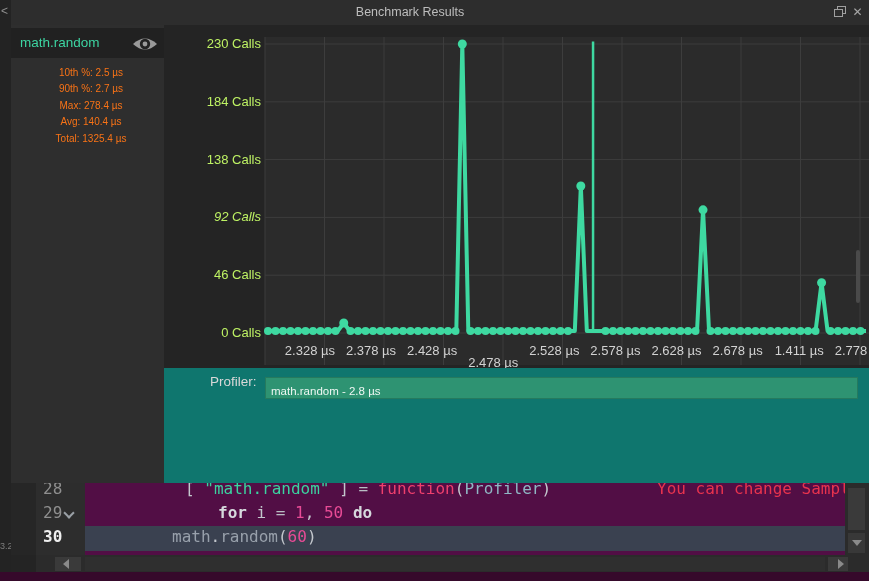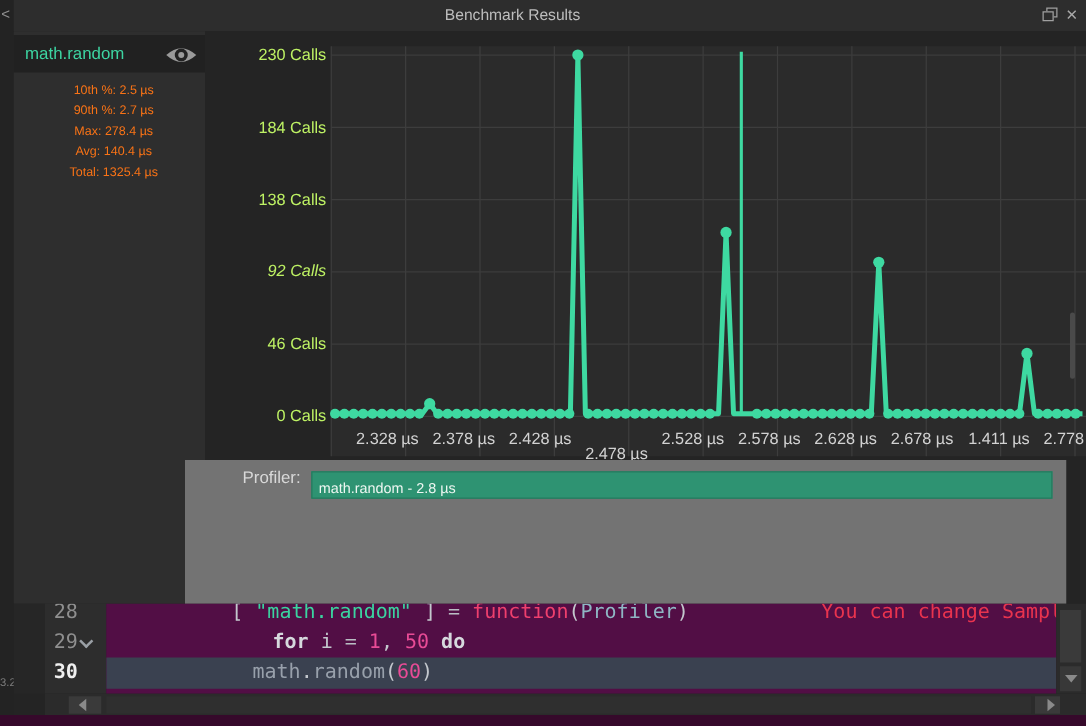--- a/index.html
+++ b/index.html
@@ -25,40 +25,40 @@
   .eye{position:absolute;right:6px;top:8px;width:26px;height:16px;cursor:pointer;}
   .stats{position:absolute;left:9px;top:40px;right:2px;}
   .stat-line{color:#f97316;font-size:10px;line-height:16.4px;white-space:nowrap;text-align:center;}
   
   .chart-region{position:absolute;left:164px;top:25px;width:705px;height:343px;background:#242424;}
   .chart-svg{position:absolute;left:0;top:0;}
   .ylab{position:absolute;left:0;width:97px;text-align:right;color:#bef264;font-size:13px;}
   .xlab{position:absolute;top:318px;width:90px;margin-left:-45px;text-align:right;color:#d2d2d2;font-size:13px;}
   .chart-thumb{position:absolute;left:692px;top:225px;width:4px;height:53px;background:#4a4a4a;border-radius:2px;cursor:pointer;}
   
-  .profiler{position:absolute;left:148px;top:368px;width:705px;height:115px;background:#737373;}
+  .profiler{position:absolute;left:164px;top:368px;width:705px;height:115px;background:#0f766e;}
   .prof-label{position:absolute;left:46px;top:6px;color:#d8d8d8;font-size:13.5px;}
   .prof-bar{position:absolute;left:101px;top:9px;width:591px;height:20px;background:#2e9372;
        border:1px solid #257a5e;cursor:pointer;}
   .prof-bar span{position:absolute;left:5px;bottom:1px;color:#eef7f2;font-size:11.5px;white-space:nowrap;}
   
   .ed-margin{position:absolute;left:11px;top:483px;width:25px;height:72px;background:#262626;}
   .gutter{position:absolute;left:36px;top:483px;width:49px;height:72px;background:#2d2d2d;overflow:hidden;}
   .grow{position:absolute;left:0;width:42px;height:22px;padding-left:7px;
         font-family:"DejaVu Sans Mono",monospace;font-size:16px;line-height:22px;color:#8f8f8f;}
   .grow.active{color:#efefef;font-weight:bold;}
   .rtop0{top:-5px}.rtop1{top:19px}.rtop2{top:43px}
   .fold{position:absolute;left:29px;top:7px;width:8px;height:8px;cursor:pointer;}
   .fold::before{content:"";position:absolute;left:0;top:0;width:6px;height:6px;
         border-right:2px solid #9aa0a6;border-bottom:2px solid #9aa0a6;transform:rotate(45deg);}
   .code{position:absolute;left:85px;top:483px;width:760px;height:72px;background:#520e45;overflow:hidden;cursor:text;}
   .crow{position:absolute;left:0;right:0;height:22px;white-space:pre;
         font-family:"DejaVu Sans Mono",monospace;font-size:16px;line-height:22px;}
   .crow.activeline{background:#3a4150;height:25px;}
-  .ind0{padding-left:100px}.ind1{padding-left:133px}.ind2{padding-left:117px}
+  .ind0{padding-left:100px}.ind1{padding-left:133px}.ind2{padding-left:87px}
   .tok-punc{color:#c3c7cd}.tok-string{color:#3bd3a0}.tok-op{color:#b9bdc4}
   .tok-kw{color:#ee3f6d;font-weight:normal}.tok-kwb{color:#d6d9dd;font-weight:bold}
   .tok-ident{color:#98a0ab}.tok-var{color:#c3c7cd}.tok-num{color:#e84b96}
   .tok-comment{color:#e8334e}.tok-param{color:#8fb6c4}.tok-plain{color:#c3c7cd}
   
   .vscroll{position:absolute;left:845px;top:483px;width:24px;height:72px;background:#2b2b2b;}
   .vthumb{position:absolute;left:3px;top:5px;width:17px;height:42px;background:#3a3a3a;cursor:pointer;}
   .vbtn{position:absolute;left:3px;top:50px;width:17px;height:20px;background:#383838;cursor:pointer;}
   .tri-down{position:absolute;left:4px;top:7px;width:0;height:0;
         border-left:5px solid transparent;border-right:5px solid transparent;border-top:6px solid #8a8a8a;}

